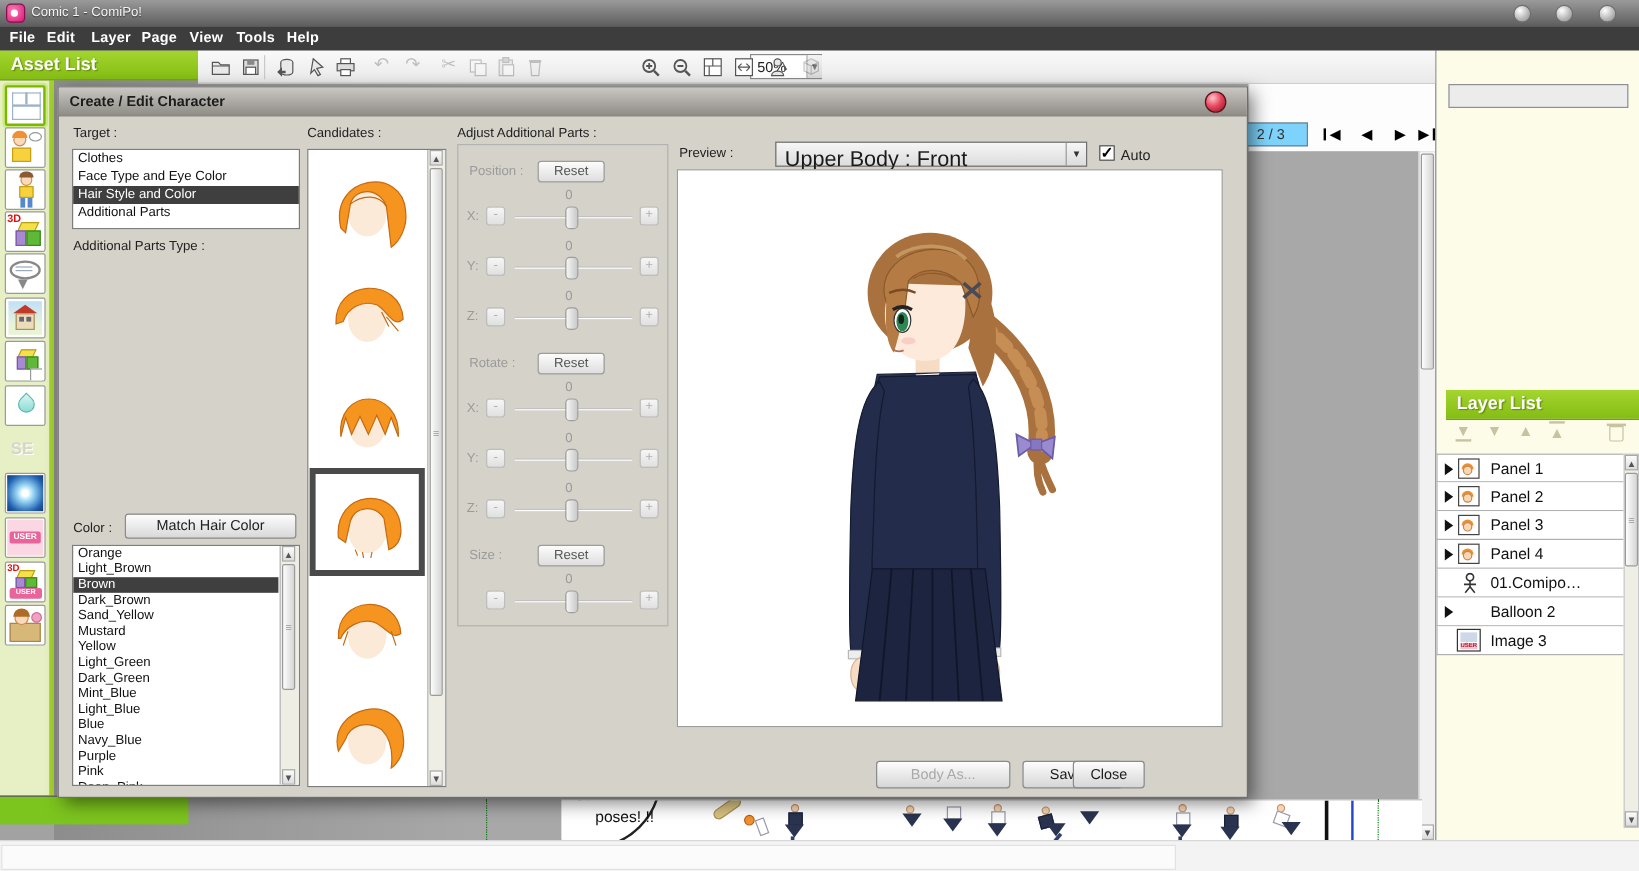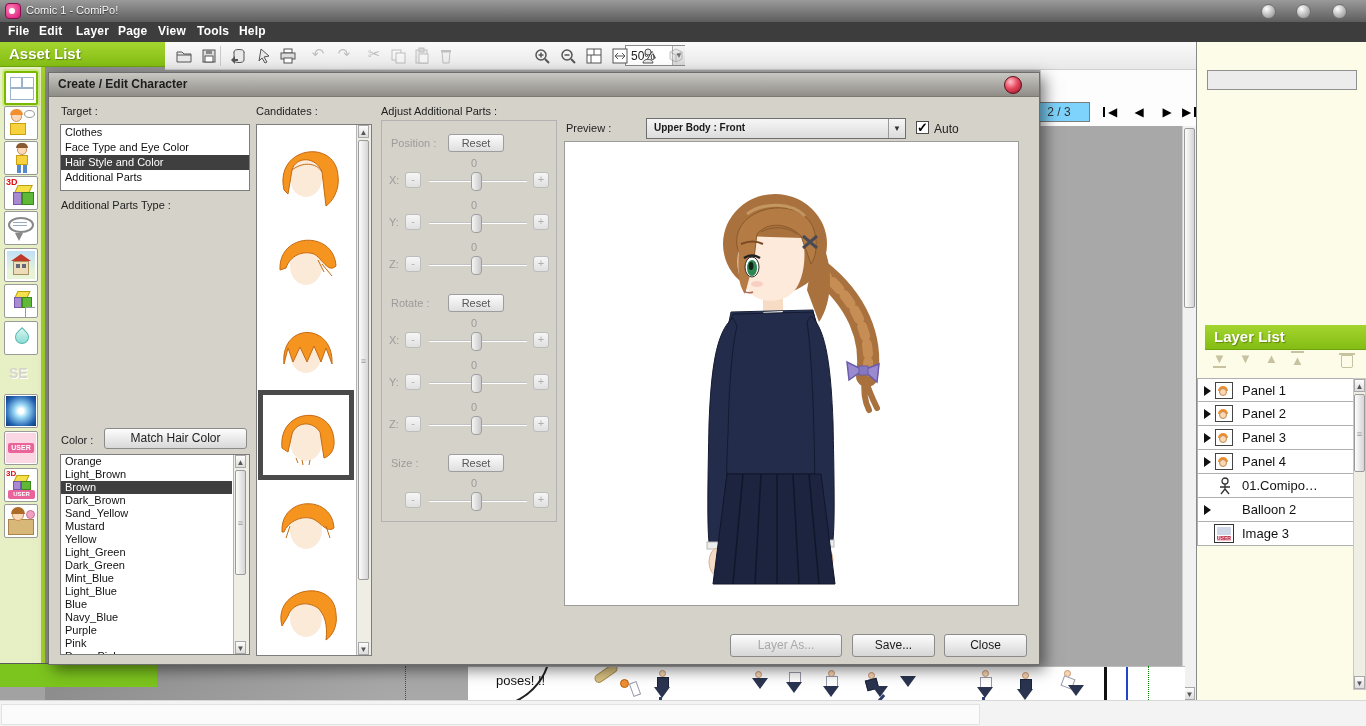--- a/index.html
+++ b/index.html
@@ -83,21 +83,21 @@
 .adjbox{position:absolute;left:332px;top:47px;width:176px;height:402px;border:1px solid #b2b2b2}
 .gl{position:absolute;font-size:11px;color:#9b9b9b}
 .rbtn{position:absolute;width:56px;height:18px;background:linear-gradient(#fcfcfc,#dedede);border:1px solid #9d9d9d;border-radius:3px;font-size:11px;color:#555;text-align:center;line-height:16px}
 .srow{position:absolute;left:334px;width:172px;height:36px}
 .ax{position:absolute;left:6px;top:17px;font-size:11px;color:#9b9b9b}
 .sv{position:absolute;left:80px;top:0;width:22px;text-align:center;font-size:11px;color:#9b9b9b}
 .mini{position:absolute;top:15px;width:16px;height:16px;background:linear-gradient(#f6f6f6,#e0e0e0);border:1px solid #bdbdbd;border-radius:3px;font-size:11px;color:#b0b0b0;text-align:center;line-height:13px}
 .track{position:absolute;left:46px;top:23px;width:98px;height:2px;background:#c2c2c2;border-bottom:1px solid #fff}
 .sthumb{position:absolute;left:88px;top:15px;width:11px;height:19px;border-radius:4px;background:linear-gradient(90deg,#f6f6f6,#c9c9c9);border:1px solid #9f9f9f}
 .combo{position:absolute;left:597px;top:45px;width:260px;height:21px;background:linear-gradient(#f6f6f6,#dcdcdc);border:1px solid #6f6f6f}
-.combo span{position:absolute;left:7px;top:3px;font-size:10px;font-weight:bold;color:#1a1a1a}
+.combo span{position:absolute;left:7px;top:3px;font-size:18px;font-weight:normal;color:#1a1a1a}
 .combo .arr{position:absolute;right:0;top:0;width:17px;height:19px;border-left:1px solid #9a9a9a;font-size:8px;color:#333;text-align:center;line-height:19px}
 .checkbox{position:absolute;left:867px;top:48px;width:13px;height:13px;background:#fff;border:1px solid #4a4a4a;font-size:13px;line-height:11px;font-weight:bold;color:#000;text-align:center}
 .pvbox{position:absolute;left:515px;top:68px;width:455px;height:465px;background:#fff;border:1px solid #9c9c9c}
 .dbtn{position:absolute;top:561px;height:23px;background:linear-gradient(#fdfdfd,#d6d6d6);border:1px solid #8b8b8b;border-radius:3px;font-size:12px;color:#1a1a1a;text-align:center;line-height:21px}
 .dbtn.dis{color:#a9a9a9}
 
 .ph{position:absolute;background:#9fb3c8}
 </style>
 </head>
 <body>
@@ -677,18 +677,18 @@
         <ellipse cx="153" cy="420" rx="9" ry="14" fill="#f6dcc4" stroke="#d8b394"></ellipse>
         <ellipse cx="259" cy="418" rx="9" ry="13" fill="#f6dcc4" stroke="#d8b394"></ellipse>
 
         <path d="M162,332 L256,332 L270,442 L148,442 Z" fill="#1d243f" stroke="#10162a"></path>
         <path d="M178,332 L168,442 M196,332 L190,442 M212,332 L212,442 M228,332 L234,442 M244,332 L254,442" stroke="#10162a" stroke-width="1.5" fill="none"></path>
 
         <path d="M182,72 C198,60 226,60 240,74" stroke="#caa06a" stroke-width="3" fill="none" opacity=".8"></path>
       </svg>
     </div>
 
-    <div class="dbtn dis" style="left:681px;width:112px">Layer As...</div>
+    <div class="dbtn dis" style="left:681px;width:112px">Body As...</div>
     <div class="dbtn" style="left:803px;width:83px">Save...</div>
-    <div class="dbtn" style="left:895px;width:83px">Close</div>
+    <div class="dbtn" style="left:845px;width:60px">Close</div>
   </div>
 
 </div>
 
 </body></html>

